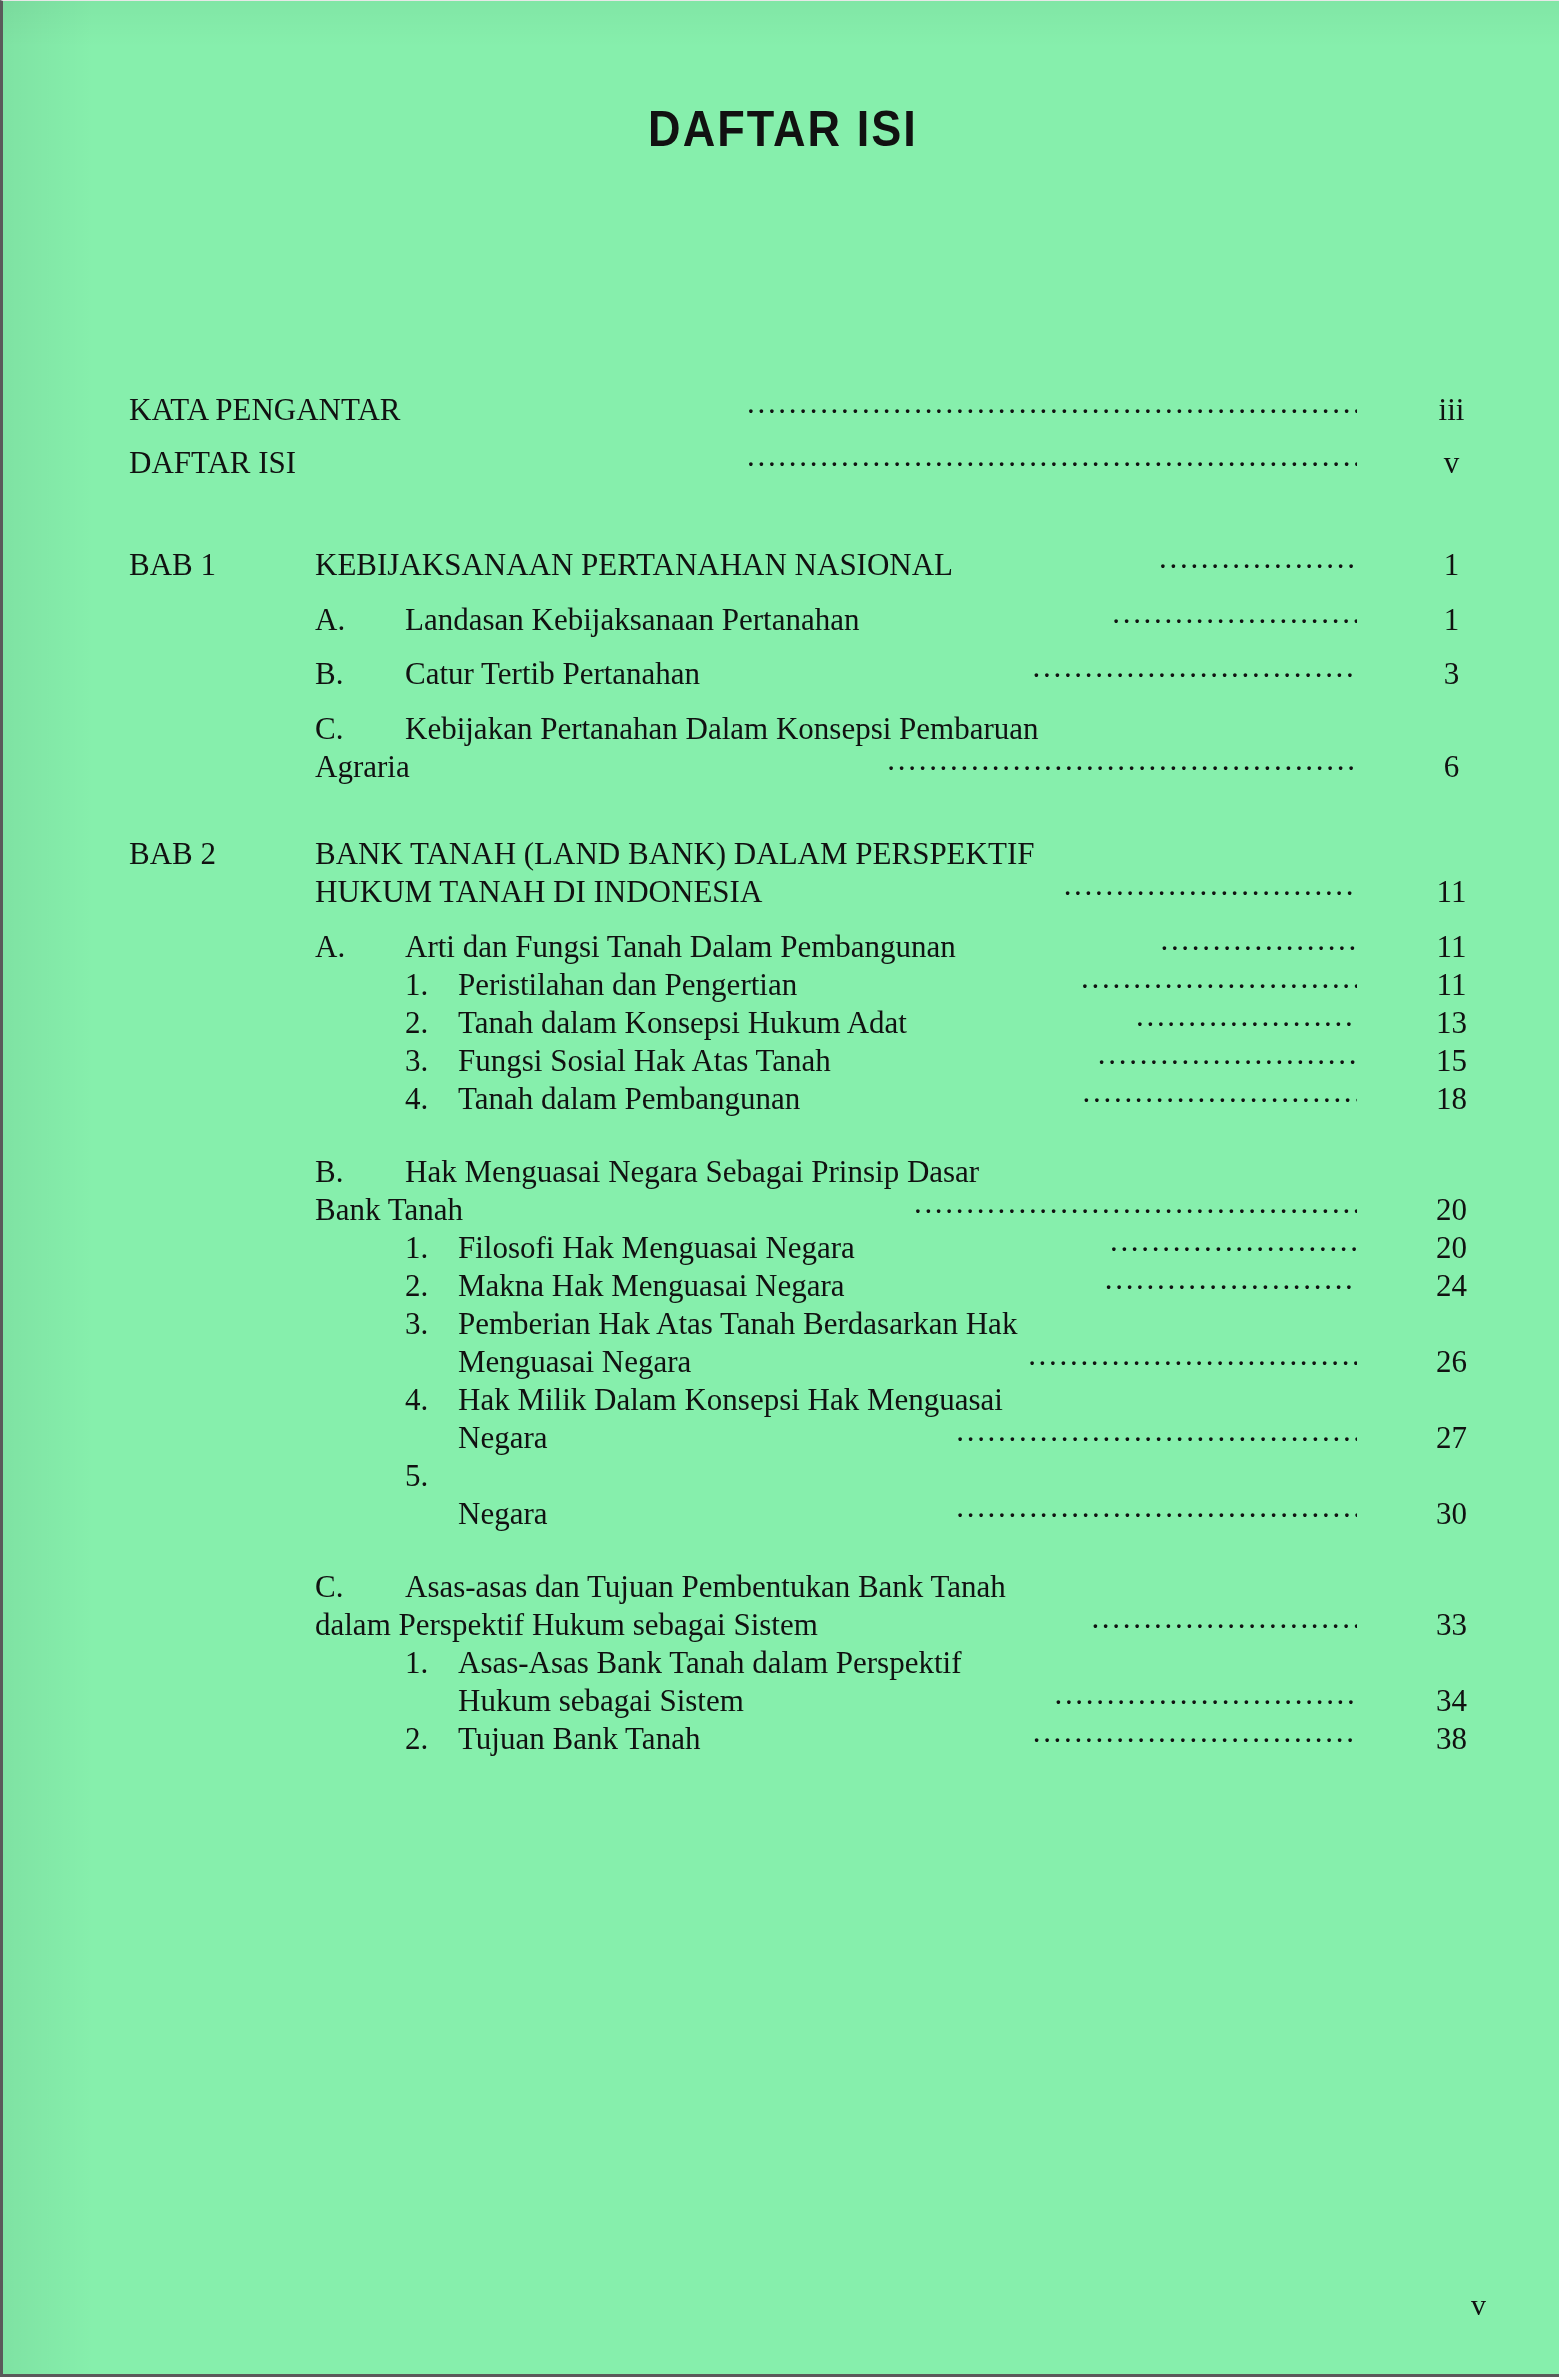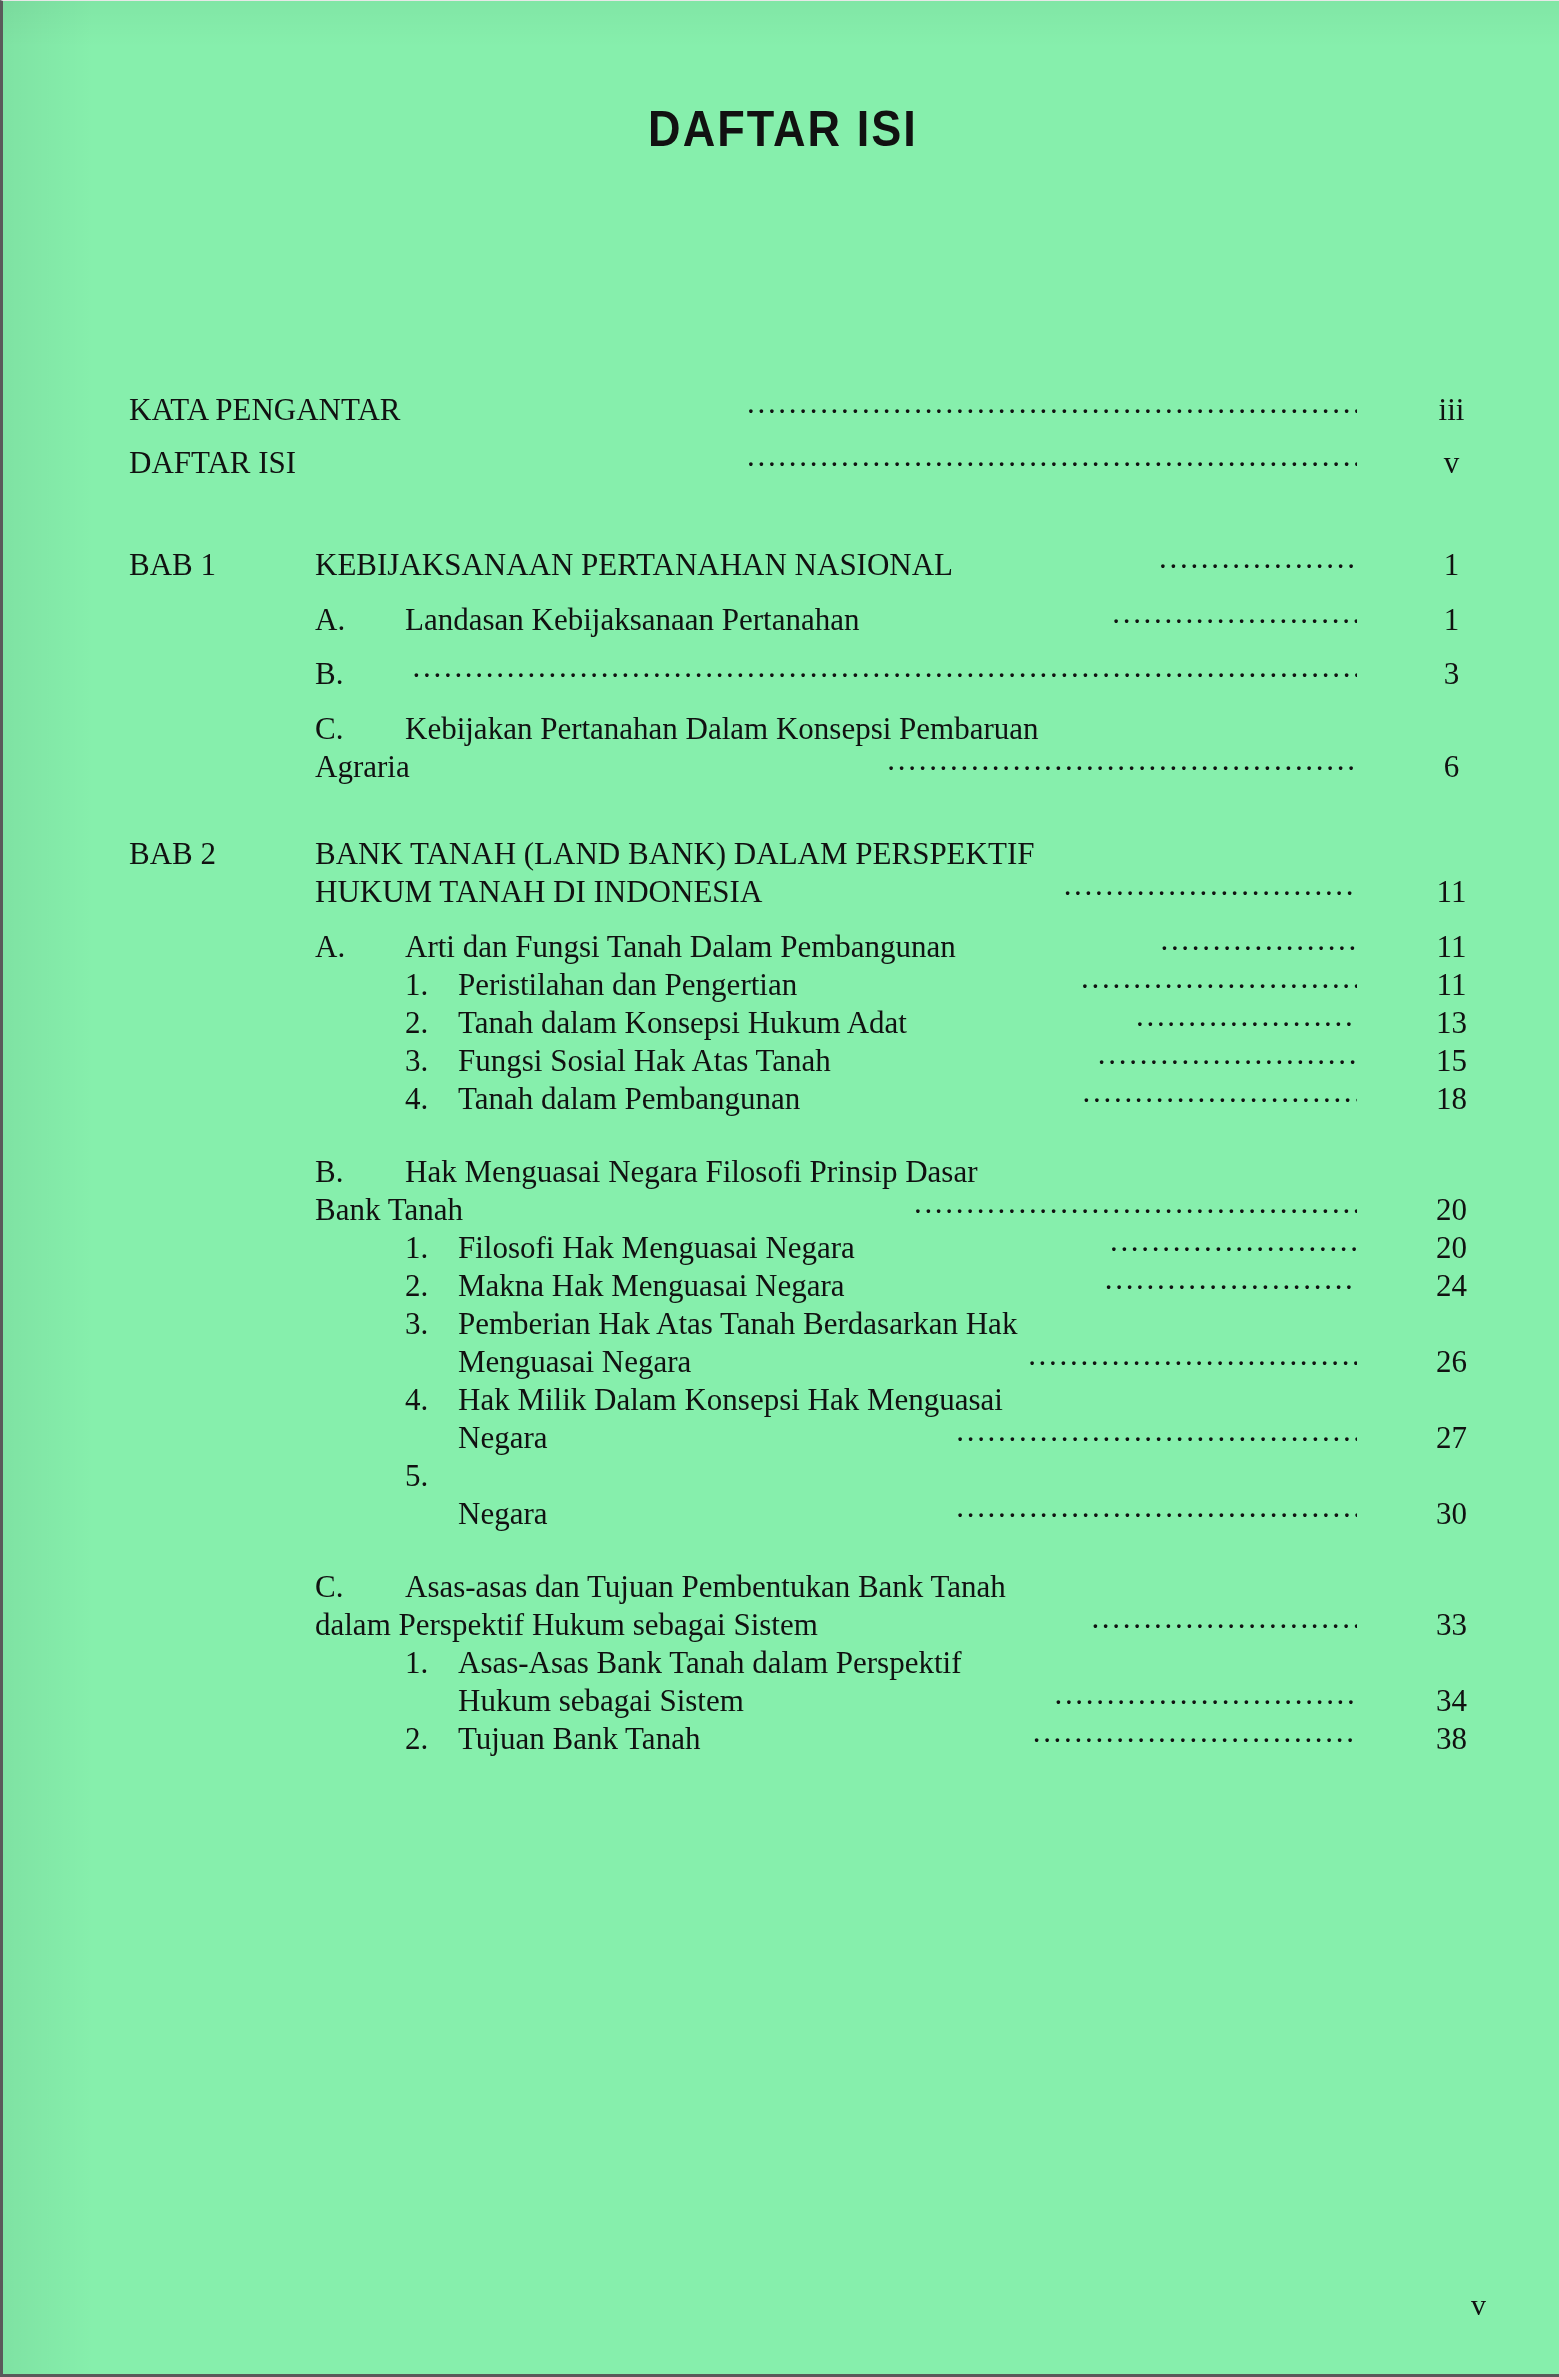--- a/index.html
+++ b/index.html
@@ -163,20 +163,21 @@
       <div class="gap-sm"></div>
       <div class="row">
         <div class="col-marker marker-alpha">A.</div>
         <div class="col-text">Landasan Kebijaksanaan Pertanahan</div>
         <div class="leader"></div>
         <div class="col-page">1</div>
       </div>
       <div class="gap-sm"></div>
       <div class="row">
         <div class="col-marker marker-alpha">B.</div>
+        <div class="col-text">Catur Tertib Pertanahan</div>
         <div class="leader"></div>
         <div class="col-page">3</div>
       </div>
       <div class="gap-sm"></div>
       <div class="row">
         <div class="col-marker marker-alpha">C.</div>
         <div class="col-text">Kebijakan Pertanahan Dalam Konsepsi Pembaruan</div>
         <div class="leader none"></div>
         <div class="col-page empty">0</div>
       </div>
@@ -226,21 +227,21 @@
       </div>
       <div class="row">
         <div class="col-marker marker-num">4.</div>
         <div class="col-text">Tanah dalam Pembangunan</div>
         <div class="leader"></div>
         <div class="col-page">18</div>
       </div>
       <div class="gap-md"></div>
       <div class="row">
         <div class="col-marker marker-alpha">B.</div>
-        <div class="col-text">Hak Menguasai Negara Filosofi Prinsip Dasar</div>
+        <div class="col-text">Hak Menguasai Negara Sebagai Prinsip Dasar</div>
         <div class="leader none"></div>
         <div class="col-page empty">0</div>
       </div>
       <div class="row">
         <div class="col-marker marker-none-l1"></div>
         <div class="col-text">Bank Tanah</div>
         <div class="leader"></div>
         <div class="col-page">20</div>
       </div>
       <div class="row">

